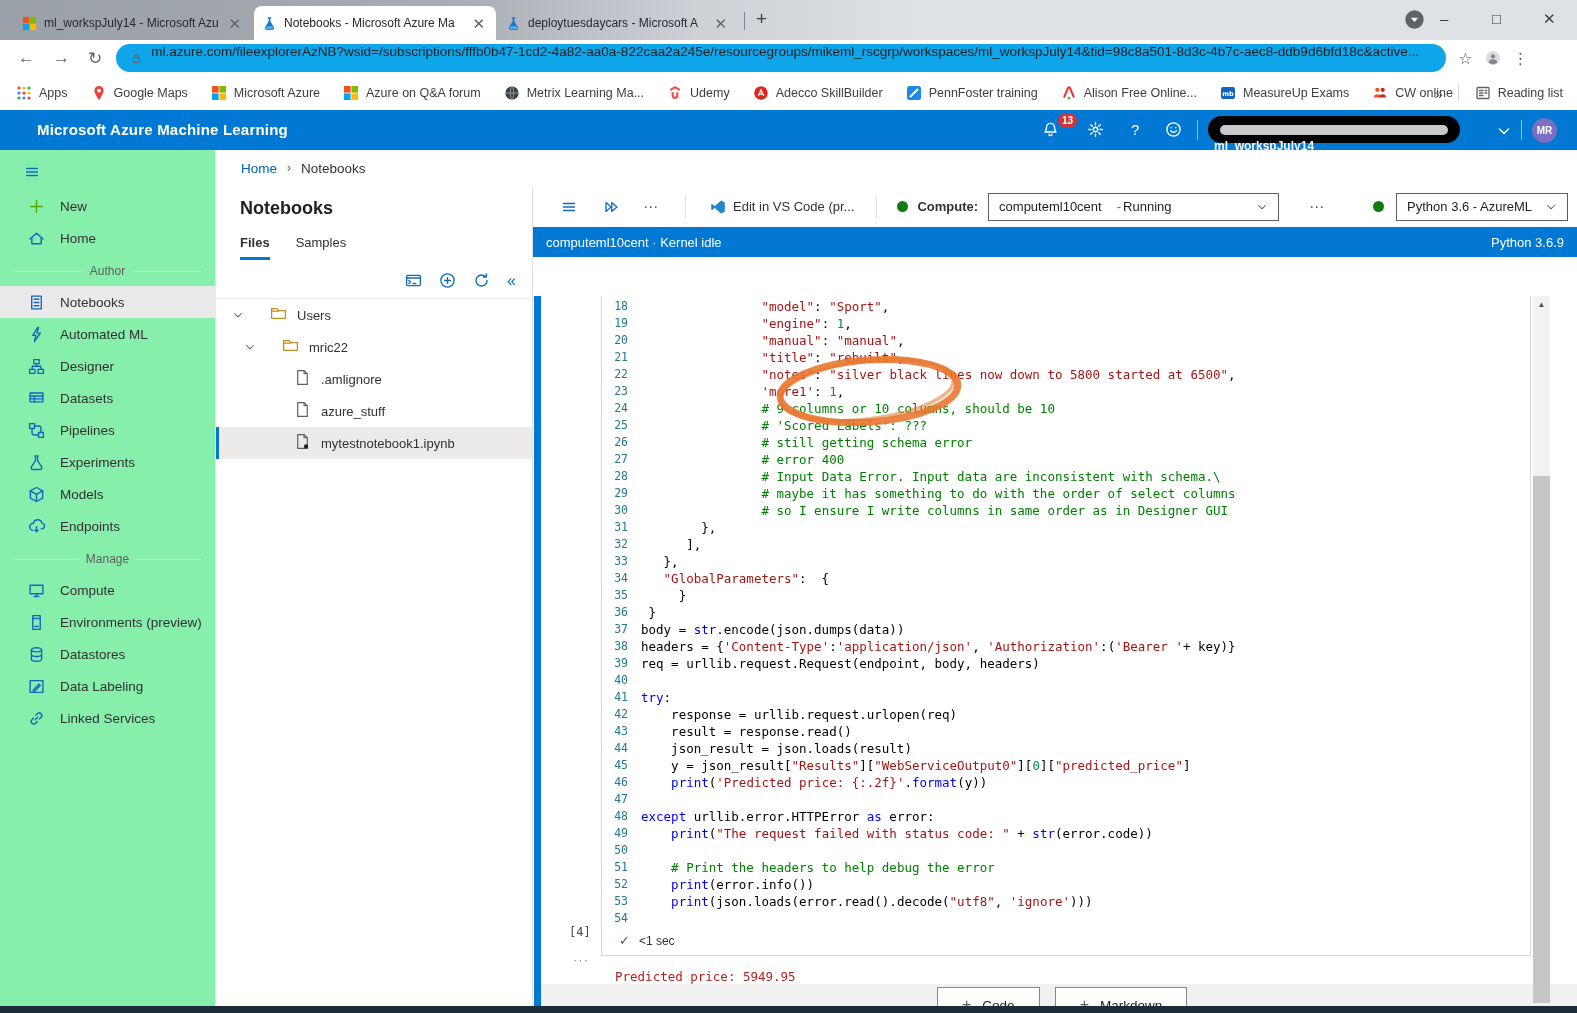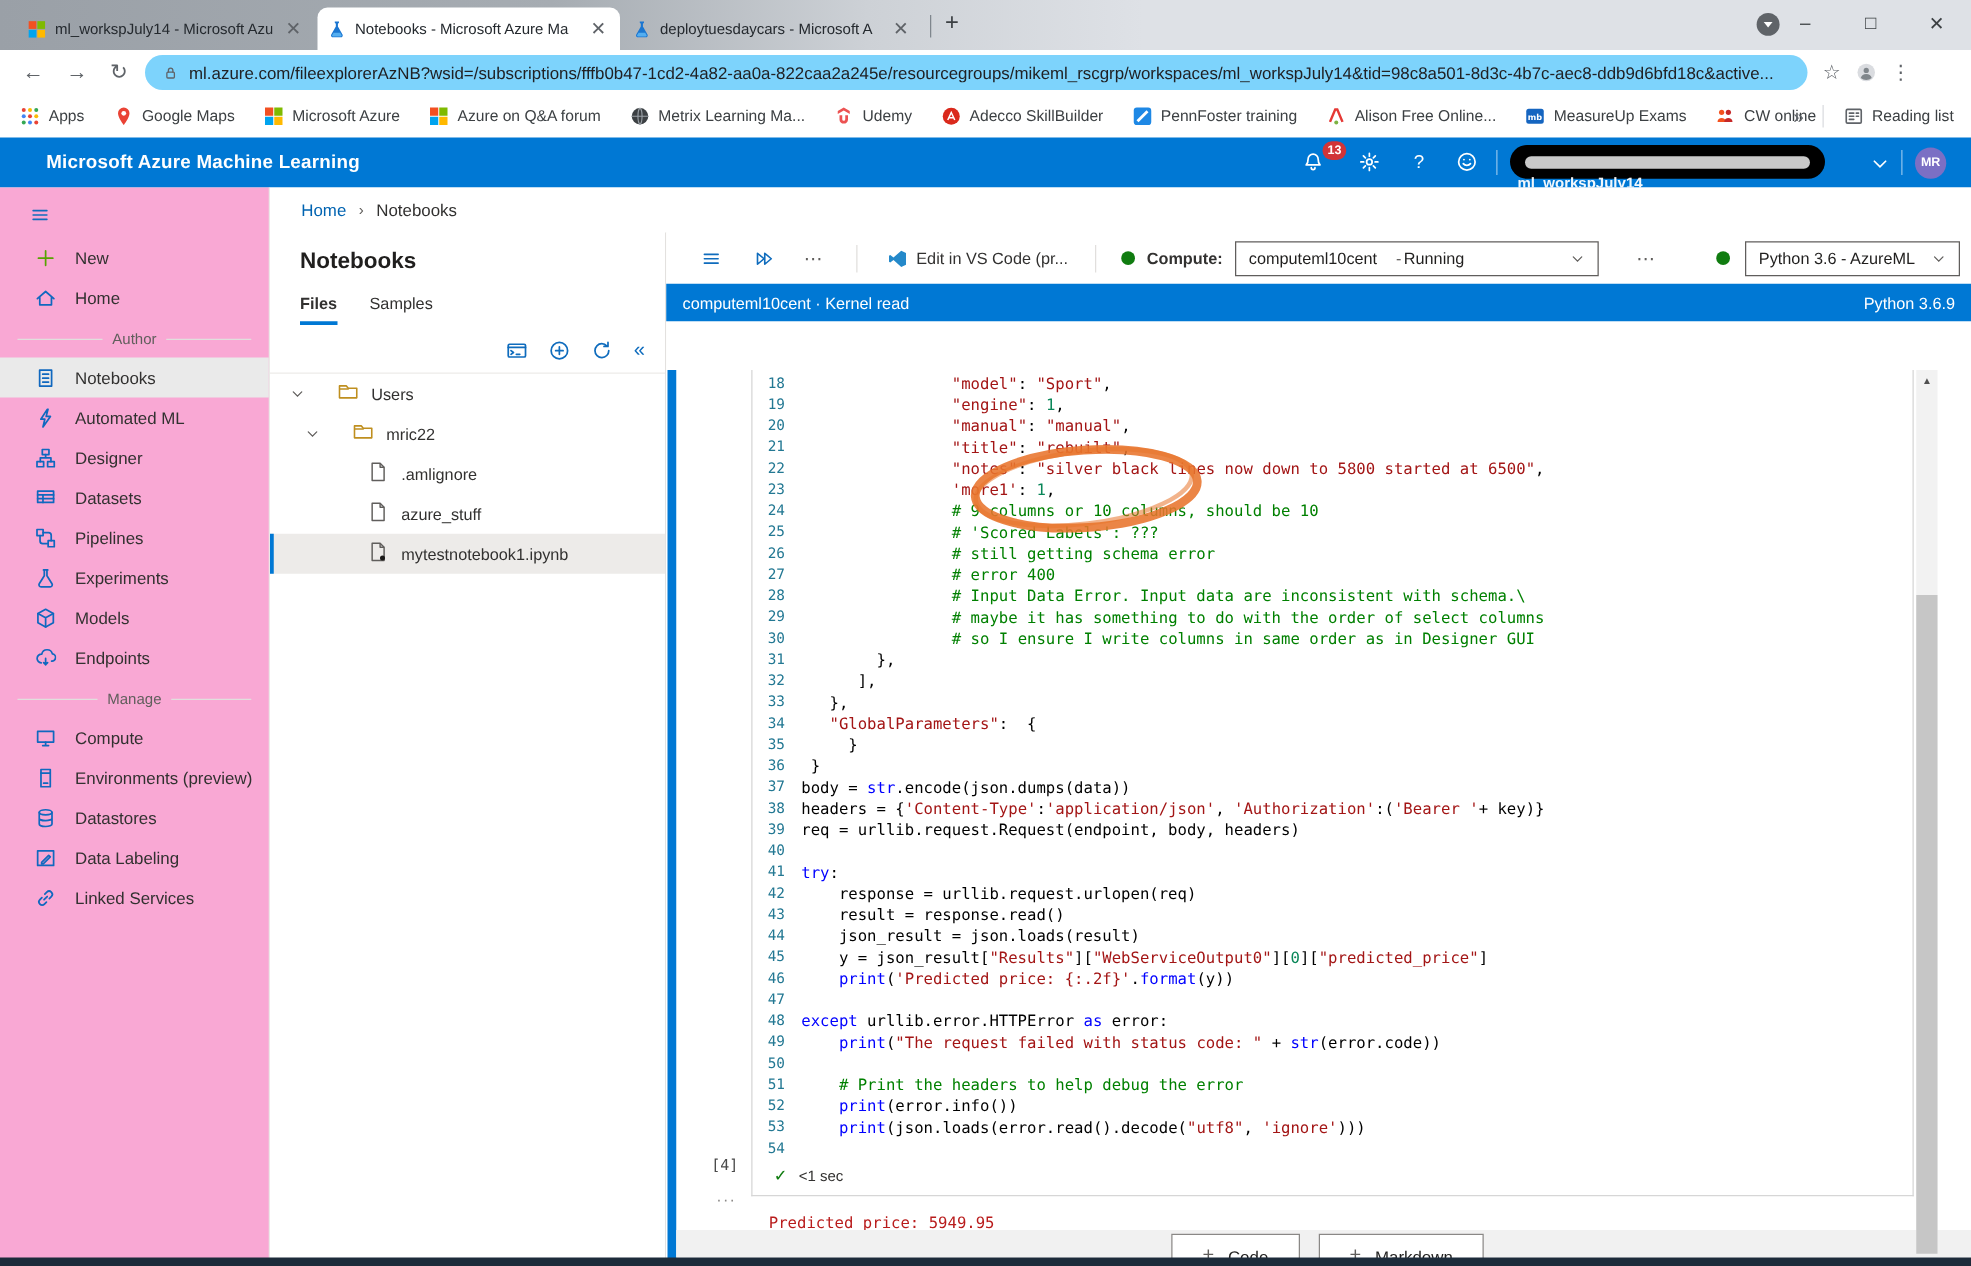--- a/index.html
+++ b/index.html
@@ -18,21 +18,21 @@
   .ctab-t{flex:1;overflow:hidden;white-space:nowrap;margin:0 7px}
   .ctab-x{font-size:15px;color:#5f6368;padding:0 3px;line-height:1}
   #newtab{position:absolute;left:756px;top:8px;font-size:19px;color:#3c4043;font-weight:400}
   .tab-divider{position:absolute;left:744px;top:12px;width:1px;height:18px;background:#7f868d}
   #dl-badge{position:absolute;left:1404px;top:9px}#dl-badge svg{width:21px;height:21px}
   .winctl{position:absolute;top:10px;font-size:15px;color:#3c4043}
 
   
   #urlrow{position:absolute;top:40px;left:0;right:0;height:36px;background:#fff;display:flex;align-items:center}
   .nav-glyph{font-size:17px;color:#5f6368;margin-left:18px}
-  #urlpill{margin-left:14px;width:1330px;height:28px;background:#7dd3fc;border-radius:14px;display:flex;align-items:center;padding:0 14px;overflow:hidden}
+  #urlpill{margin-left:14px;width:1330px;height:28px;background:#0ea5e9;border-radius:14px;display:flex;padding:0 14px;overflow:hidden}
   #urlpill .icon{color:#5f6368;margin-right:8px}#urlpill .icon svg{width:13px;height:13px}
   #urltext{font-size:13.5px;color:#202124;white-space:nowrap;overflow:hidden}
   .urlrow-right{margin-left:12px;font-size:16px;color:#5f6368}
 
   
   #bmrow{position:absolute;top:76px;left:0;right:0;height:34px;background:#fff;display:flex;align-items:center;padding-left:16px}
   .bm{display:flex;align-items:center;gap:7px;font-size:12.5px;color:#3c4043;margin-right:23px;white-space:nowrap}
   .bm .icon svg{width:16px;height:16px}
   #bm-overflow{position:absolute;right:134px;font-size:15px;color:#5f6368}
   #bm-rl-div{position:absolute;right:118px;top:8px;width:1px;height:18px;background:#dadce0}
@@ -47,21 +47,21 @@
     color:#fff;font-size:10px;display:flex;align-items:center;justify-content:center;padding:0 4px;font-weight:600}
   .appbar-div{position:absolute;top:10px;width:1px;height:20px;background:rgba(255,255,255,.55)}
   #redact-pill{position:absolute;left:1208px;top:6px;width:252px;height:27px;background:#000;border-radius:14px;display:flex;align-items:center;padding:0 12px}
   #redact-bar{width:100%;height:10px;background:#c9c9c9;border-radius:5px}
   #ws-peek{position:absolute;left:1214px;top:29px;font-size:12px;font-weight:600;color:#fff;opacity:.95}
   #appbar-chevron{position:absolute;left:1496px;top:13px;color:#fff}
   #avatar{position:absolute;left:1532px;top:8px;width:25px;height:25px;border-radius:50%;background:#7b6fc4;color:#fff;
     font-size:10px;font-weight:600;display:flex;align-items:center;justify-content:center}
 
   
-  #sidenav{position:absolute;top:150px;left:0;width:216px;bottom:0;background:#f9a8d4;border-right:1px solid #ebe9e7}
+  #sidenav{position:absolute;top:150px;left:0;width:216px;bottom:0;background:#86efac;border-right:1px solid #ebe9e7}
   #burger{padding:14px 0 10px 24px;color:#0f6cbd}
   .nav-item{height:32px;display:flex;align-items:center;padding-left:28px;gap:15px;font-size:13.5px;color:#323130;cursor:default}
   .nav-item .icon{color:#1068bf}.nav-item .icon svg{width:17px;height:17px}
   .nav-item.selected{background:#eaeaea}
   .nav-sec{display:flex;align-items:center;gap:8px;padding:10px 14px 8px;color:#605e5c;font-size:12px}
   .nav-sec .rule{flex:1;height:1px;background:#e1dfdd}
   .green{color:#57a300 !important}
 
   
   #breadcrumb{position:absolute;top:150px;left:216px;right:0;height:36px;background:#fff;display:flex;align-items:center;padding-left:25px;gap:10px;font-size:13.5px}
@@ -650,21 +650,21 @@
       <span>Python 3.6 - AzureML</span>
       <span class="chev icon" id="chev2">
           <svg viewBox="0 0 16 16" fill="none" stroke="currentColor" stroke-width="1.4" stroke-linecap="round">
             <path d="M3.5 6l4.5 4.5L12.5 6"></path>
           </svg>
         </span>
     </div>
   </div>
 
   <div id="nb-kernelbar">
-    <span>computeml10cent · Kernel read</span>
+    <span>computeml10cent · Kernel idle</span>
     <span>Python 3.6.9</span>
   </div>
 
   <div id="nb-code">
     <div id="active-bar"></div>
     <span id="exec-count">[4]</span>
     <span id="out-more">···</span>
     <div id="cellcol">
       <div id="cellbox">
         <div id="lines-host">

